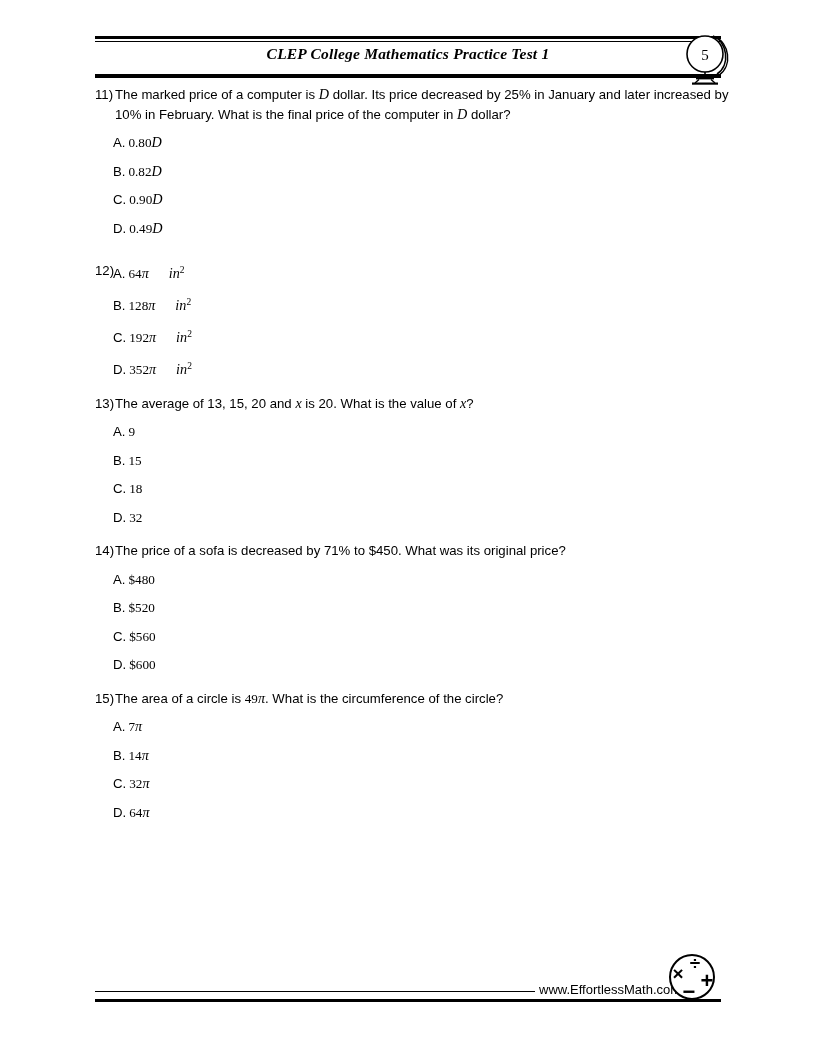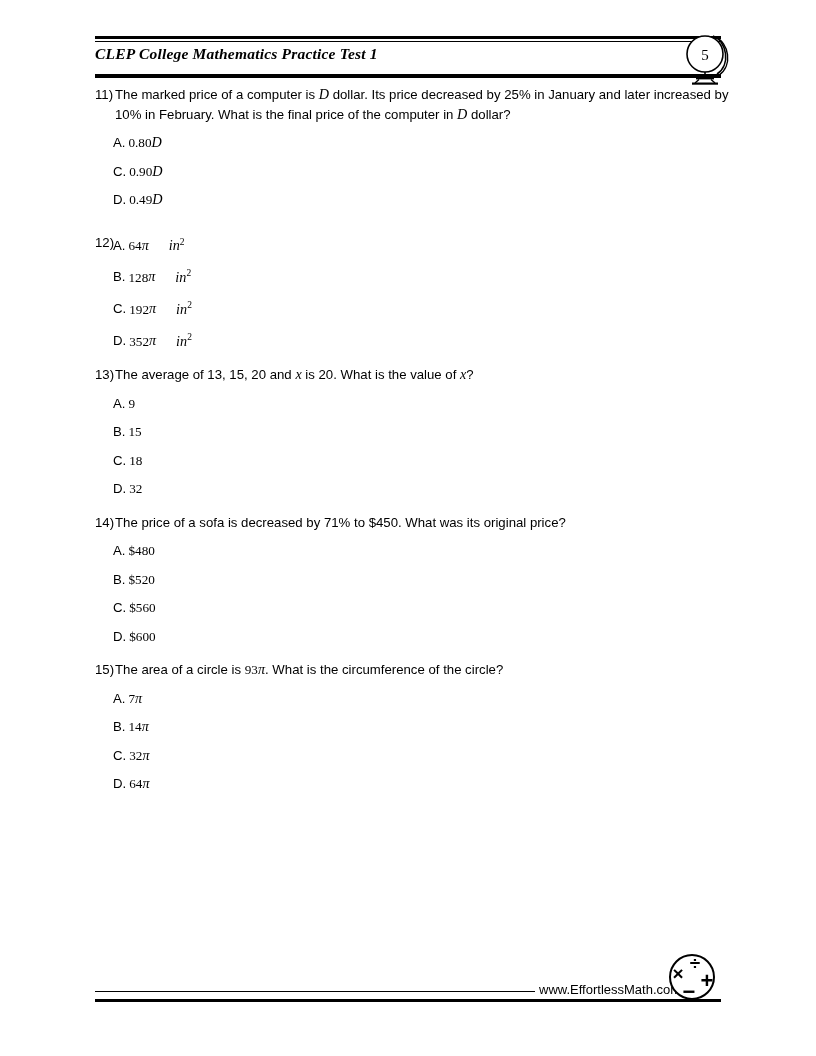--- a/index.html
+++ b/index.html
@@ -33,20 +33,21 @@
     height: 1px;
     background: #000000;
     width: 100%;
     margin-top: 2px;
   }
   .header-title {
     position: absolute;
     left: 0;
     top: 9px;
     width: 100%;
+    text-align: center;
     font-family: "Liberation Serif", serif;
     font-weight: bold;
     font-style: italic;
     font-size: 15.5px;
     letter-spacing: 0.2px;
     white-space: nowrap;
   }
   .header-bottom {
     position: absolute;
     left: 0;
@@ -197,20 +198,21 @@
   </svg>
 </div>
 
 <div class="content">
 
   <div class="question-block">
     <div class="question">
       <span class="qnum">11)</span><span class="qtext">The marked price of a computer is </span><span class="mvar">D</span><span class="qtext"> dollar. Its price decreased by 25% in January and later increased by 10% in February. What is the final price of the computer in </span><span class="mvar">D</span><span class="qtext"> dollar?</span>
     </div>
     <div class="choice"><span class="choice-letter">A.</span><span class="choice-val mnum">0.80</span><span class="mvar">D</span></div>
+    <div class="choice"><span class="choice-letter">B.</span><span class="choice-val mnum">0.82</span><span class="mvar">D</span></div>
     <div class="choice"><span class="choice-letter">C.</span><span class="choice-val mnum">0.90</span><span class="mvar">D</span></div>
     <div class="choice"><span class="choice-letter">D.</span><span class="choice-val mnum">0.49</span><span class="mvar">D</span></div>
   </div>
 
   <div class="q-gap"></div>
 
   <div class="question-block">
     <div class="question">
       <span class="qnum">12)</span>
     </div>
@@ -241,21 +243,21 @@
     <div class="choice"><span class="choice-letter">A.</span><span class="choice-val mnum">$480</span></div>
     <div class="choice"><span class="choice-letter">B.</span><span class="choice-val mnum">$520</span></div>
     <div class="choice"><span class="choice-letter">C.</span><span class="choice-val mnum">$560</span></div>
     <div class="choice"><span class="choice-letter">D.</span><span class="choice-val mnum">$600</span></div>
   </div>
 
   <div class="q-gap"></div>
 
   <div class="question-block">
     <div class="question">
-      <span class="qnum">15)</span><span class="qtext">The area of a circle is </span><span class="mnum">93</span><span class="mpi">π</span><span class="qtext">. What is the circumference of the circle?</span>
+      <span class="qnum">15)</span><span class="qtext">The area of a circle is </span><span class="mnum">49</span><span class="mpi">π</span><span class="qtext">. What is the circumference of the circle?</span>
     </div>
     <div class="choice"><span class="choice-letter">A.</span><span class="choice-val mnum">7</span><span class="mpi">π</span></div>
     <div class="choice"><span class="choice-letter">B.</span><span class="choice-val mnum">14</span><span class="mpi">π</span></div>
     <div class="choice"><span class="choice-letter">C.</span><span class="choice-val mnum">32</span><span class="mpi">π</span></div>
     <div class="choice"><span class="choice-letter">D.</span><span class="choice-val mnum">64</span><span class="mpi">π</span></div>
   </div>
 
 </div>
 
 <div class="footer">

